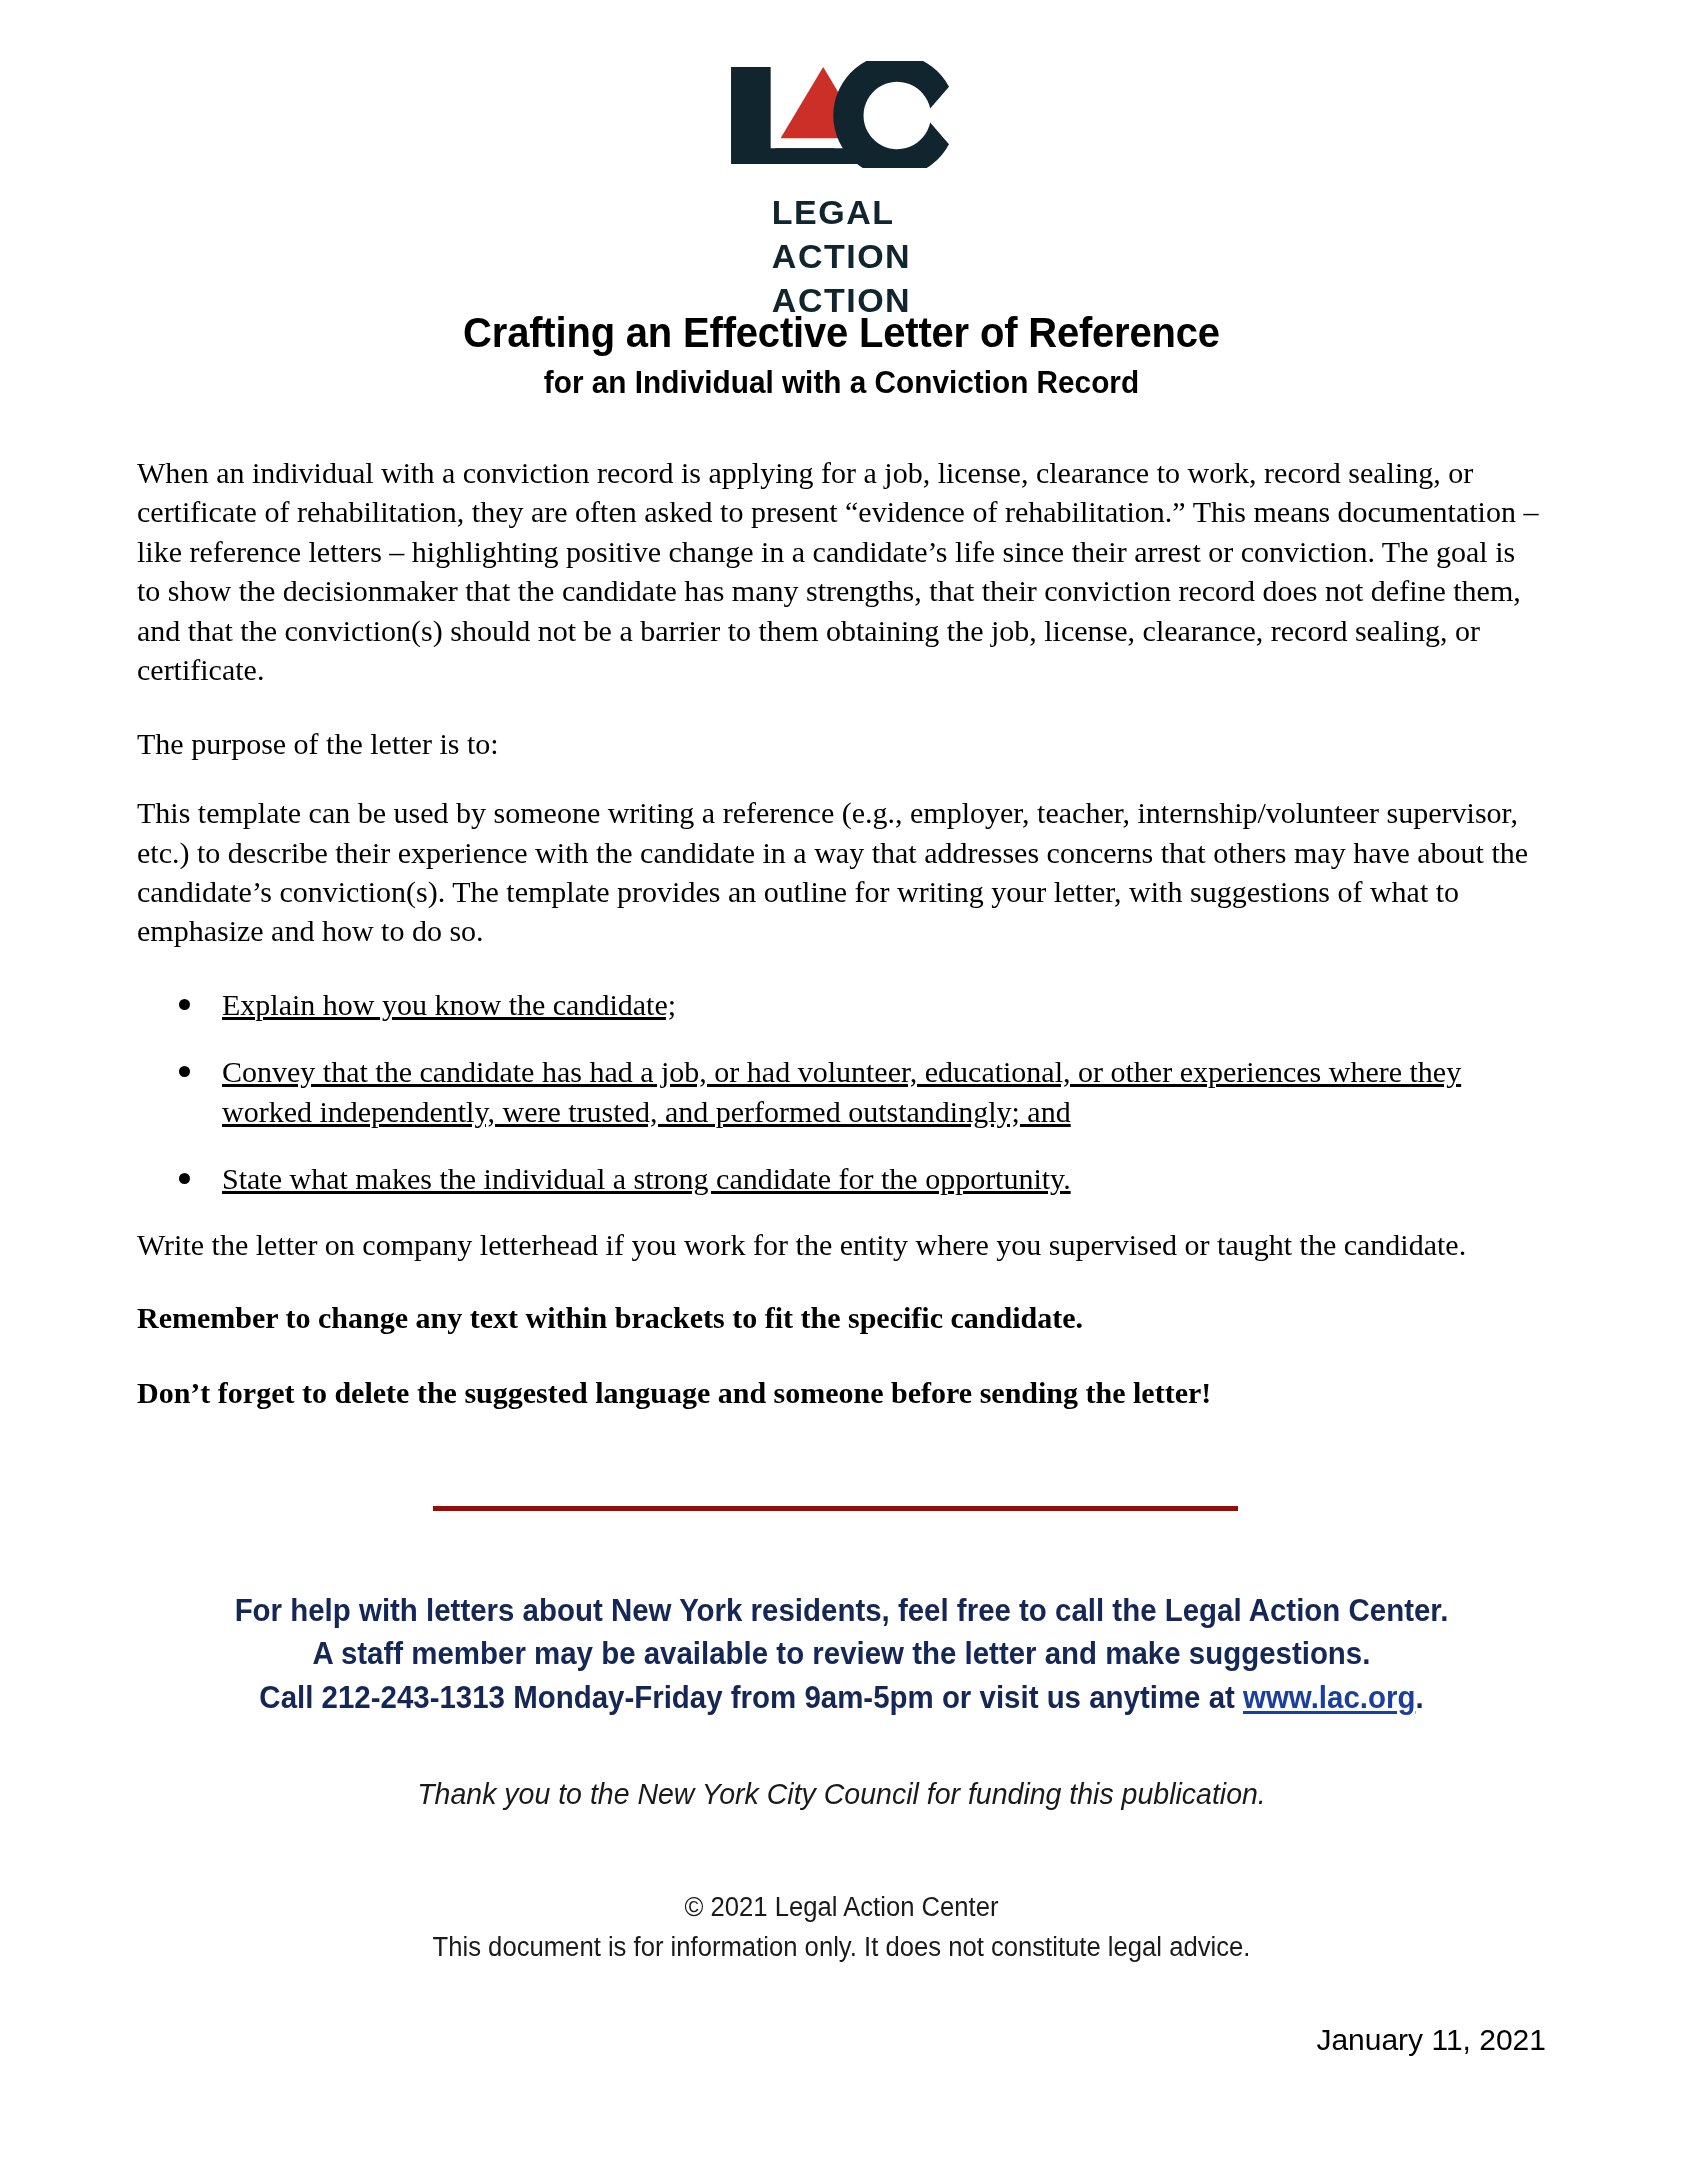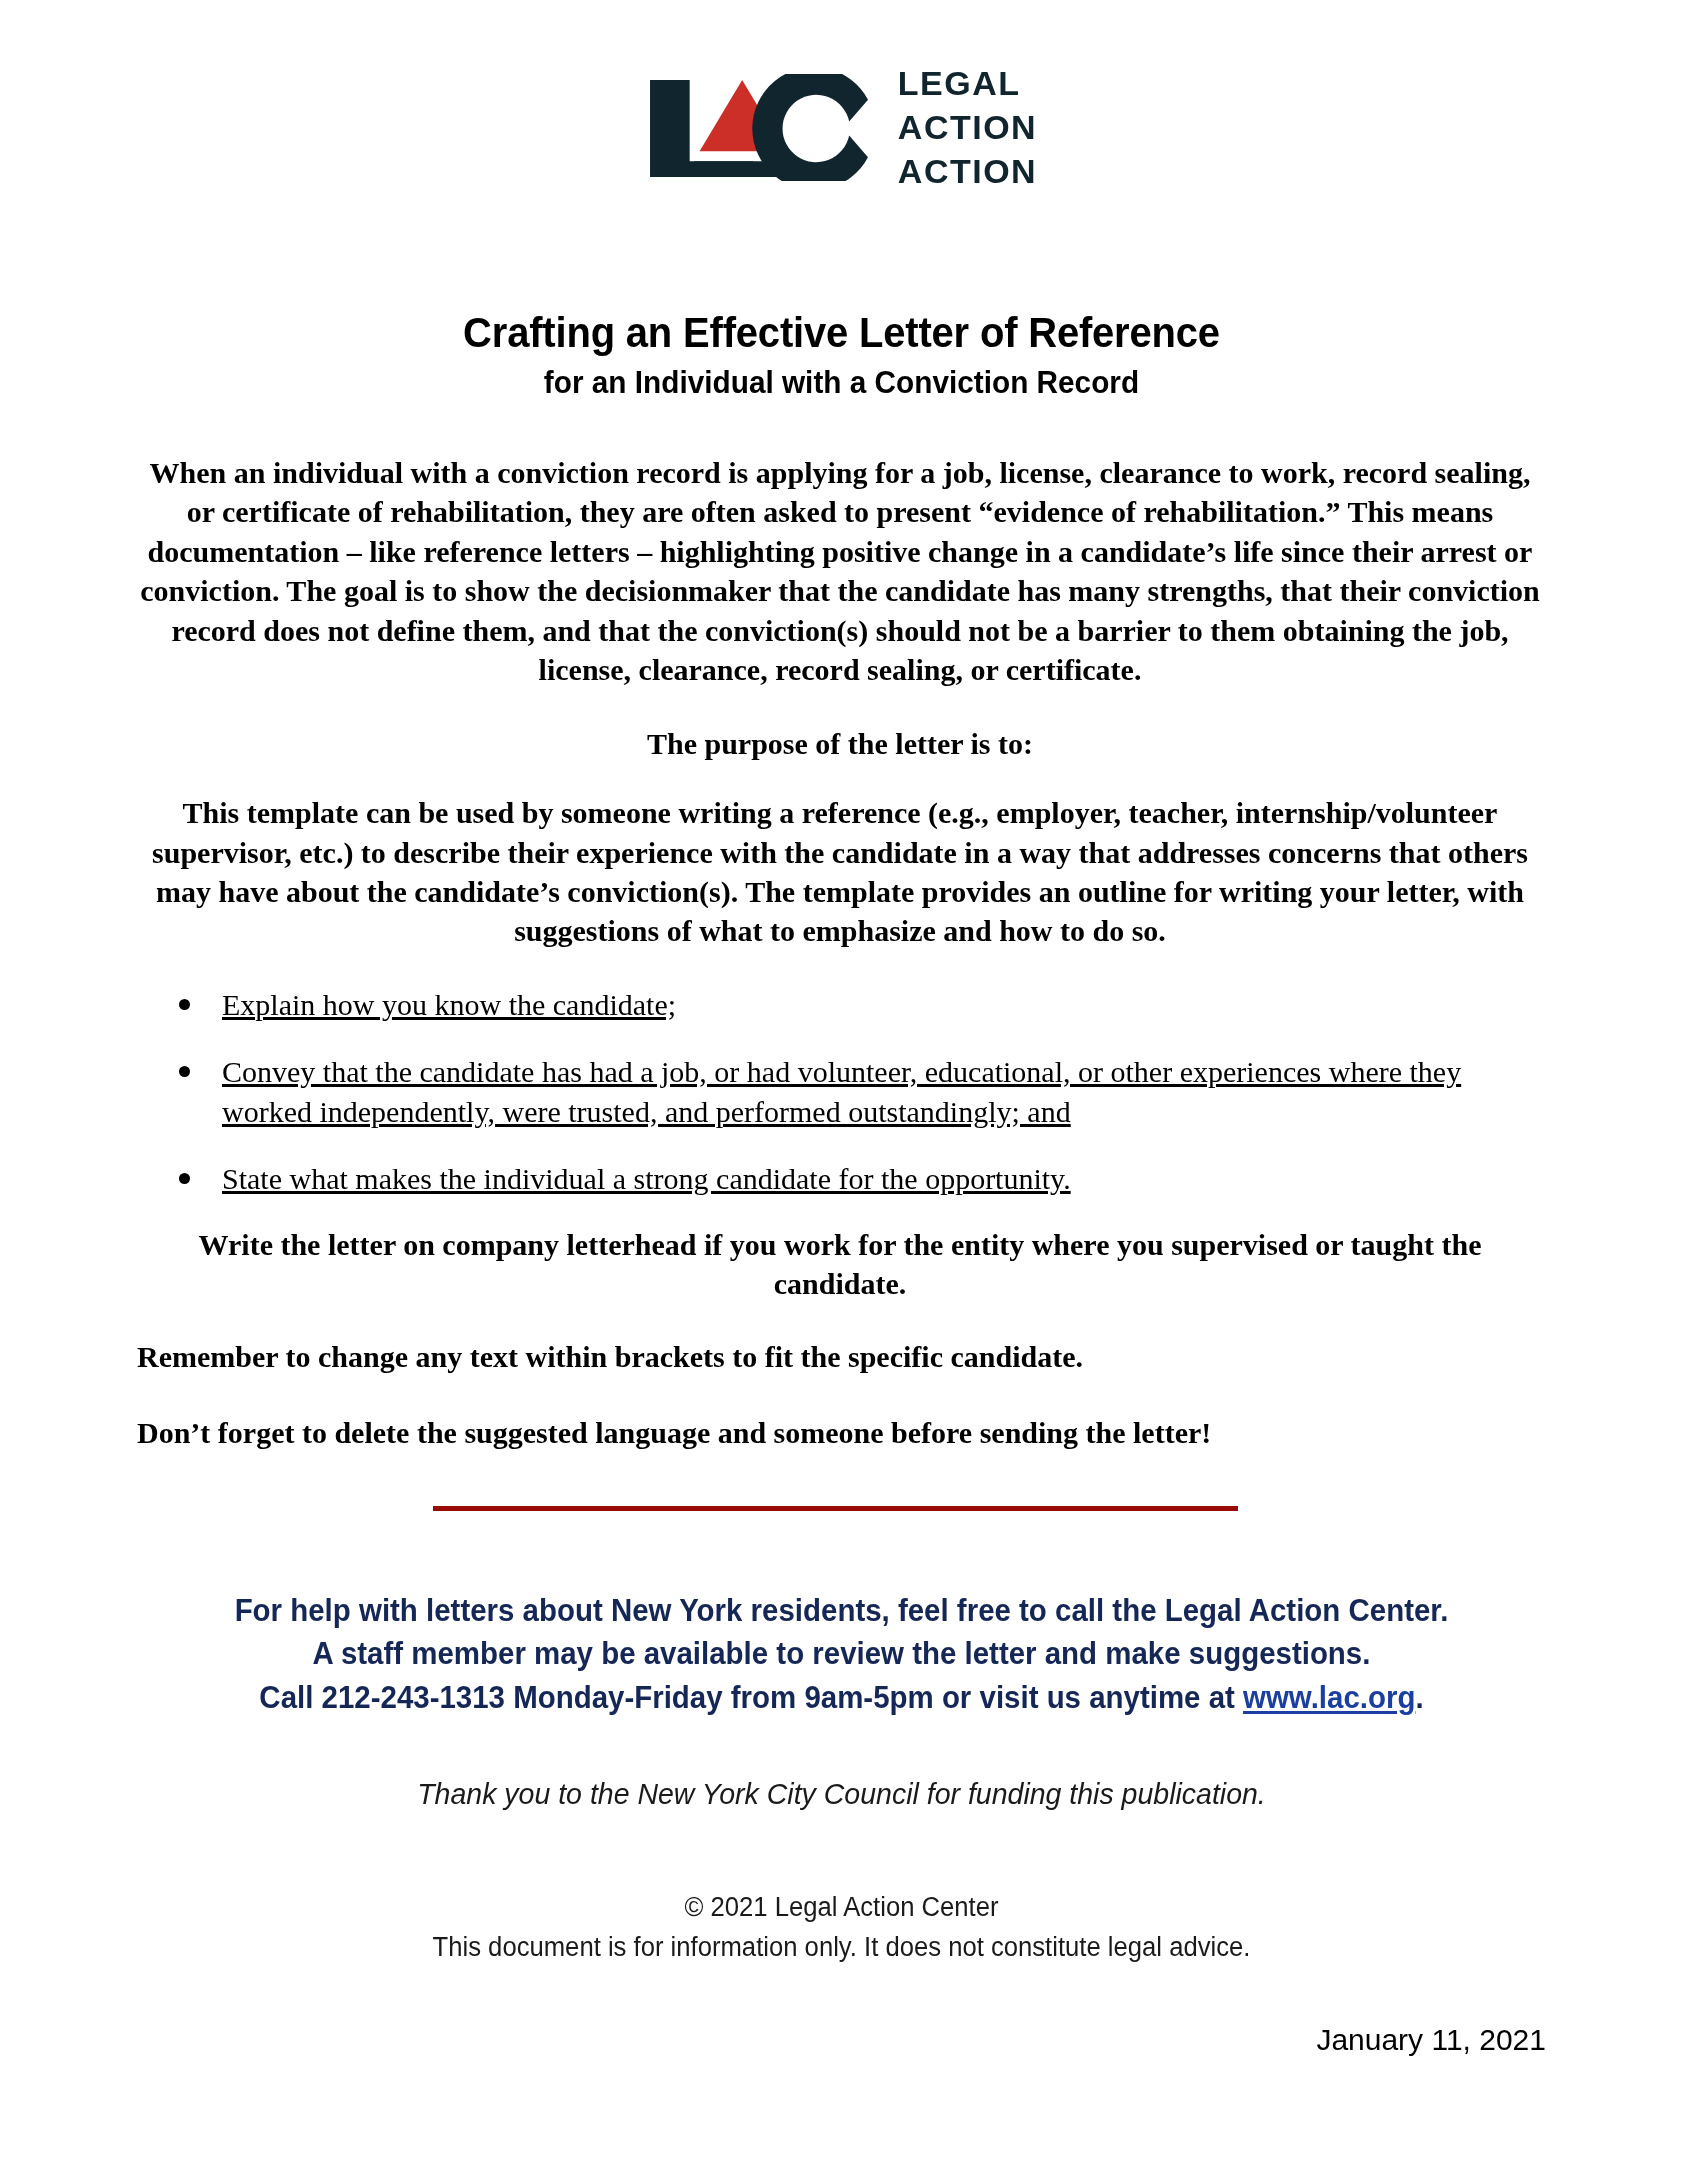--- a/index.html
+++ b/index.html
@@ -30,20 +30,21 @@
     left: 0;
     width: 1683px;
     display: flex;
     justify-content: center;
     align-items: flex-start;
   }
   .logo {
     display: flex;
     align-items: center;
     gap: 22px;
+    flex-direction: column;
   }
   .logo-mark { display: block; }
   .logo-words {
     display: flex;
     flex-direction: column;
     justify-content: center;
     font-family: "Liberation Sans", "DejaVu Sans", sans-serif;
     font-weight: bold;
     color: #11252e;
     letter-spacing: 1.5px;
@@ -82,23 +83,22 @@
   .body-area {
     position: absolute;
     top: 453px;
     left: 137px;
     width: 1406px;
   }
   p.para {
     margin: 0 0 34px 0;
     font-size: 30px;
     line-height: 1.315;
-    text-align: center;
-    color: #000;
-    font-weight: bold;
+    text-align: left;
+    color: #000;
   }
   p.para.tight { margin-bottom: 30px; }
 
   ul.purpose-list {
     list-style: none;
     margin: 6px 0 26px 0;
     padding: 0;
   }
   ul.purpose-list li {
     position: relative;

